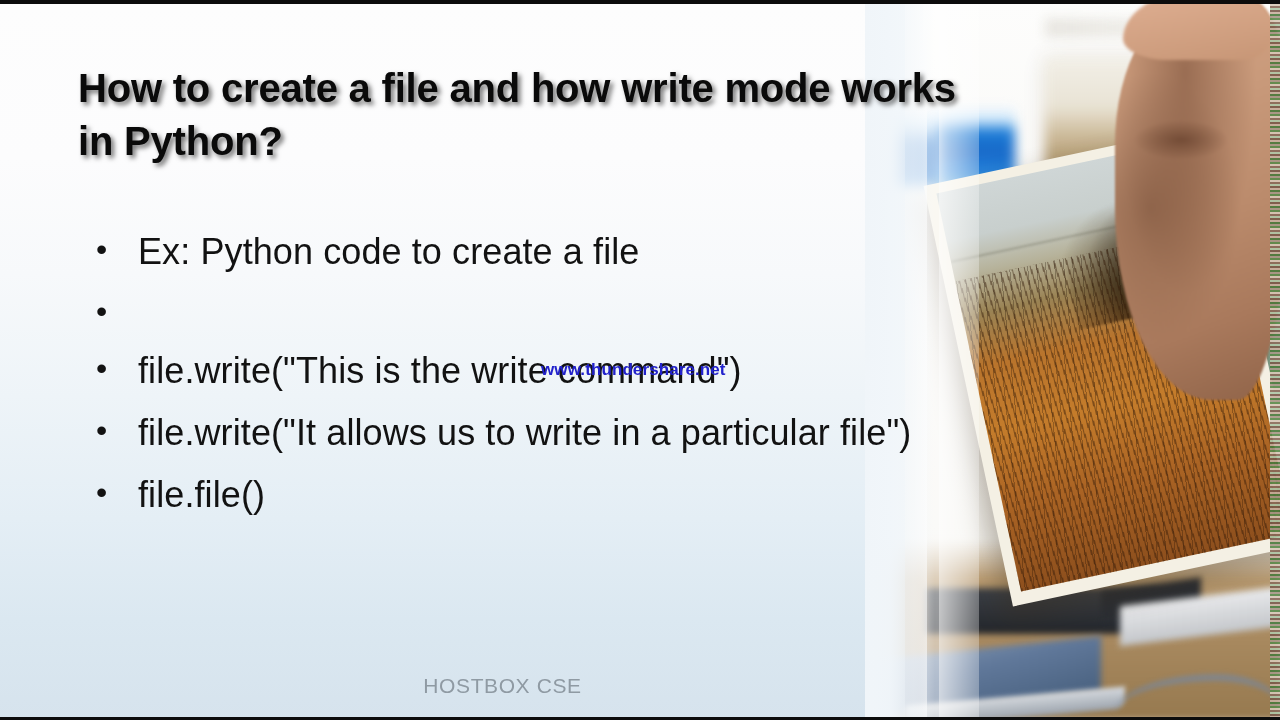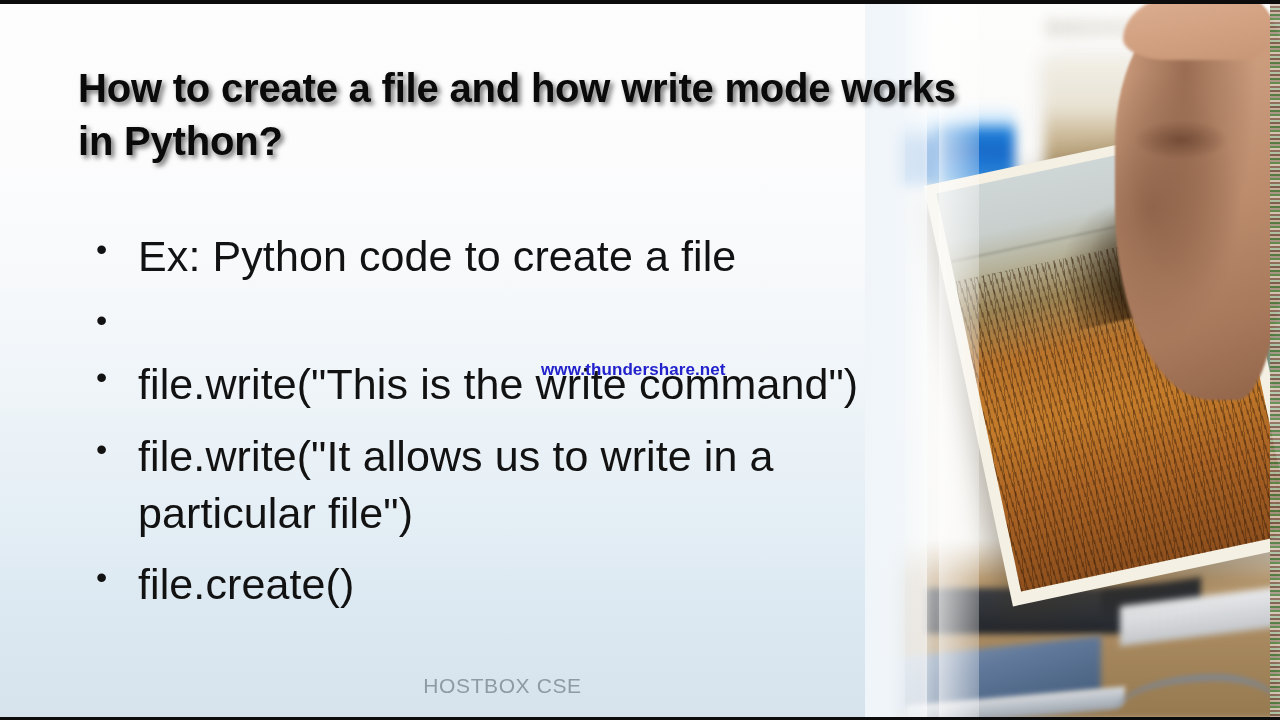--- a/index.html
+++ b/index.html
@@ -264,21 +264,21 @@
     display:flex; align-items:flex-start;
     margin-bottom:14px;
   }
   .bullet-dot {
     flex:0 0 auto;
     width:42px;
     font-size:32px; line-height:1.35;
     color:#121212; text-align:left;
   }
   .bullet-text {
-    font-size:43px; line-height:1.33;
+    font-size:36px; line-height:1.33;
     color:#121212;
     letter-spacing:.1px;
     max-width:810px;
   }
 
   #watermark {
     position:absolute; left:541px; top:360px;
     font-size:17px; font-weight:bold;
     color:#2222cc;
     letter-spacing:.1px;
@@ -364,21 +364,21 @@
         <span class="bullet-text">file.write("This is the write command")</span>
       </div>
 
       <div class="bullet-row">
         <span class="bullet-dot">•</span>
         <span class="bullet-text">file.write("It allows us to write in a particular file")</span>
       </div>
 
       <div class="bullet-row">
         <span class="bullet-dot">•</span>
-        <span class="bullet-text">file.create()</span>
+        <span class="bullet-text">file.file()</span>
       </div>
 
     </div>
 
     <div id="watermark">www.thundershare.net</div>
 
     <div id="footer">
       <span class="ftxt">HOSTBOX CSE</span>
     </div>
 

